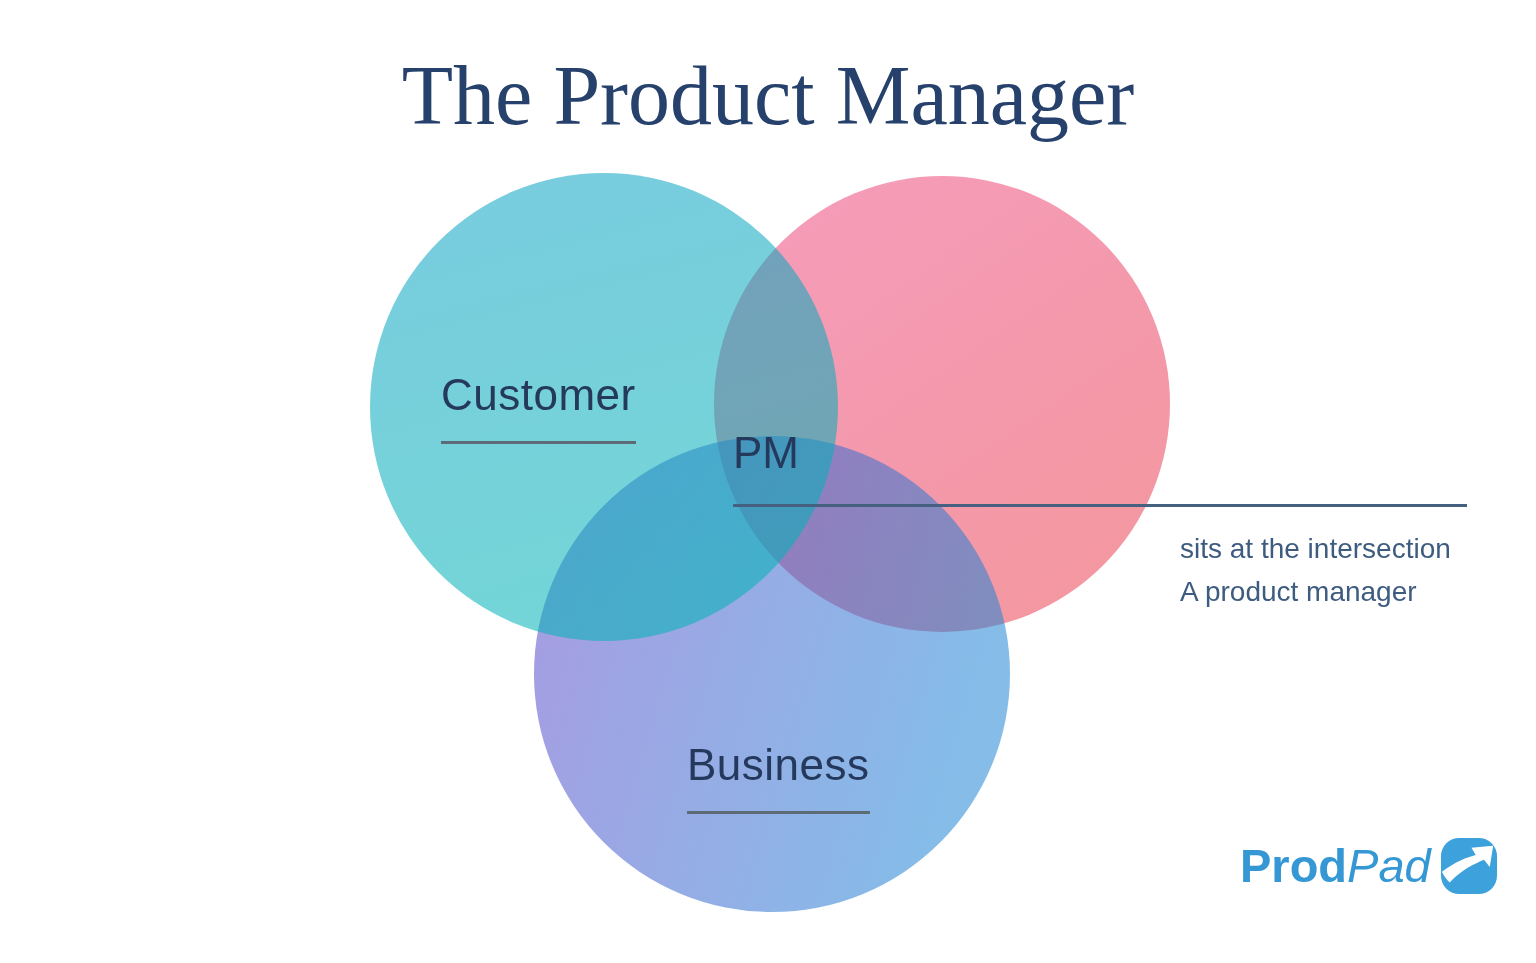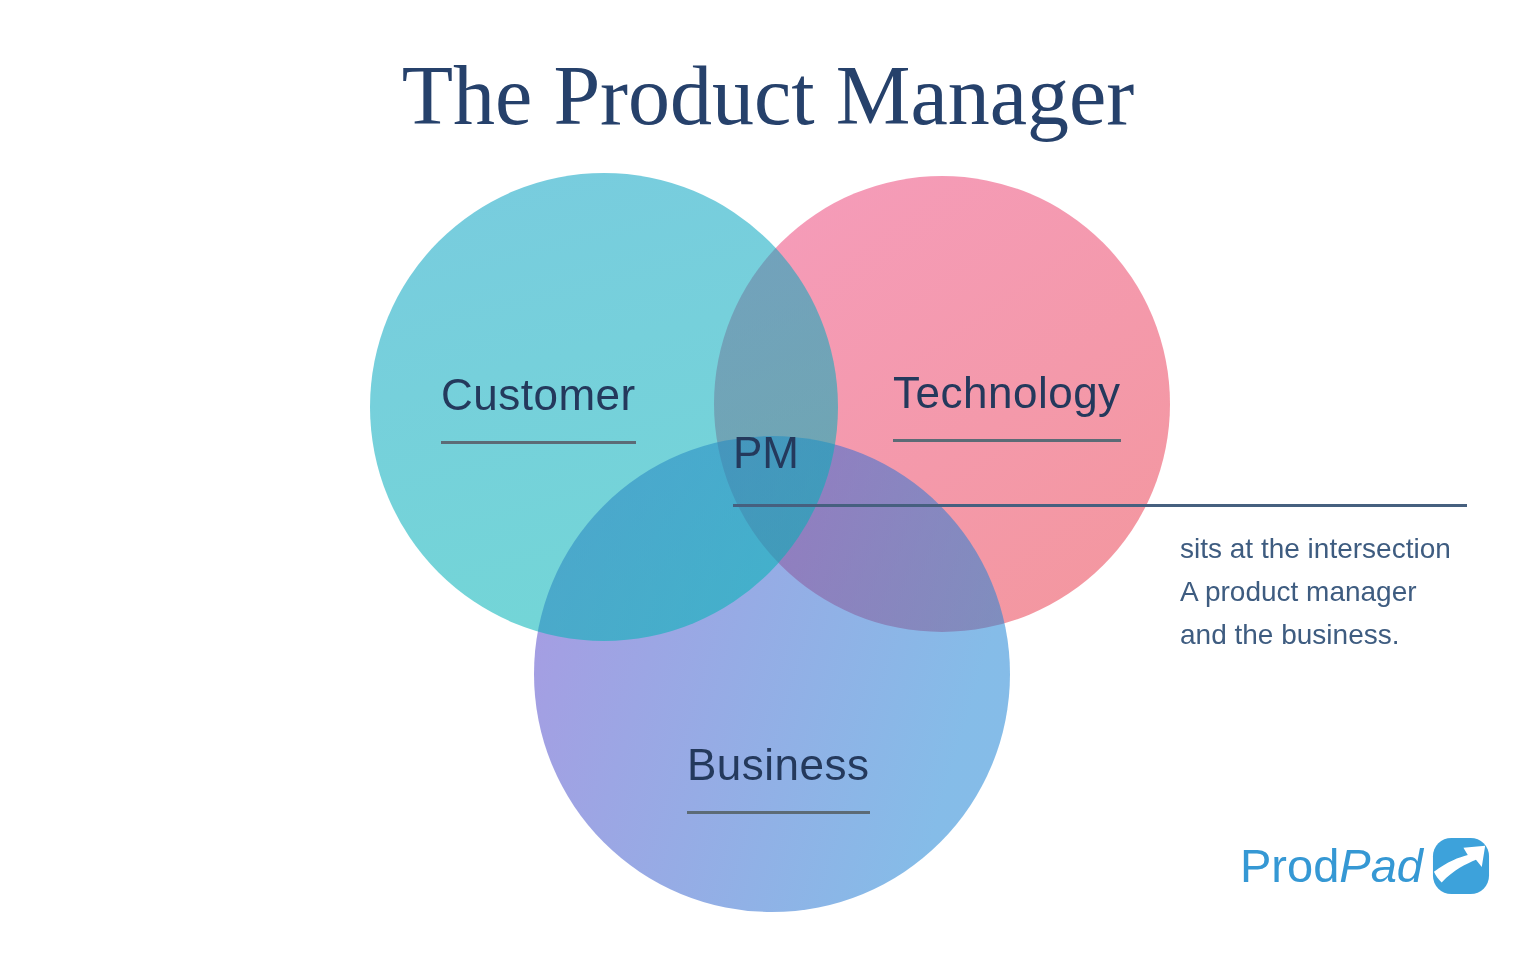--- a/index.html
+++ b/index.html
@@ -51,21 +51,21 @@
   .logo{
     position:absolute;left:1240px;top:836px;
     display:flex;align-items:center;gap:9px;
   }
   .logo-text{
     font-size:47px;line-height:60px;
     color:var(--logo_blue,#3598D4);
     letter-spacing:0px;
     white-space:nowrap;
   }
-  .logo-text .bold{font-weight:400;}
+  .logo-text .bold{font-weight:700;}
   .logo-text .light{font-weight:400;font-style:italic;}
   .logo-icon{width:58px;height:58px;display:block;}
 </style>
 </head>
 <body>
 
 <div id="canvas">
 
   <div class="title">The Product Manager</div>
 
@@ -83,30 +83,28 @@
         <stop offset="0" stop-color="#0AA1C4"></stop>
         <stop offset="1" stop-color="#00B3B6"></stop>
       </linearGradient>
     </defs>
     <circle cx="942" cy="404" r="228" fill="url(#grad-technology)" fill-opacity="0.55"></circle>
     <circle cx="772" cy="674" r="238" fill="url(#grad-business)" fill-opacity="0.55"></circle>
     <circle cx="604" cy="407" r="234" fill="url(#grad-customer)" fill-opacity="0.55"></circle>
   </svg>
 
   <div class="circle-label label-customer">Customer</div>
-  <div class="circle-label label-technology">Technology</div>
   <div class="circle-label label-business">Business</div>
 
   <div class="label-pm">PM</div>
   <div class="callout-line"></div>
 
   <div class="callout-text">
     <div>sits at the intersection</div>
     <div>A product manager</div>
-    <div>and the business.</div>
   </div>
 
   <div class="logo">
     <div class="logo-text"><span class="bold">Prod</span><span class="light">Pad</span></div>
     <svg class="logo-icon" viewBox="0 0 60 60">
       <rect x="1" y="1" width="58" height="58" rx="19" fill="#3DA2DB"></rect>
       <path d="M 2 36
                C 16 25 28 21 37 18.5
                L 32.5 11
                L 55 9

